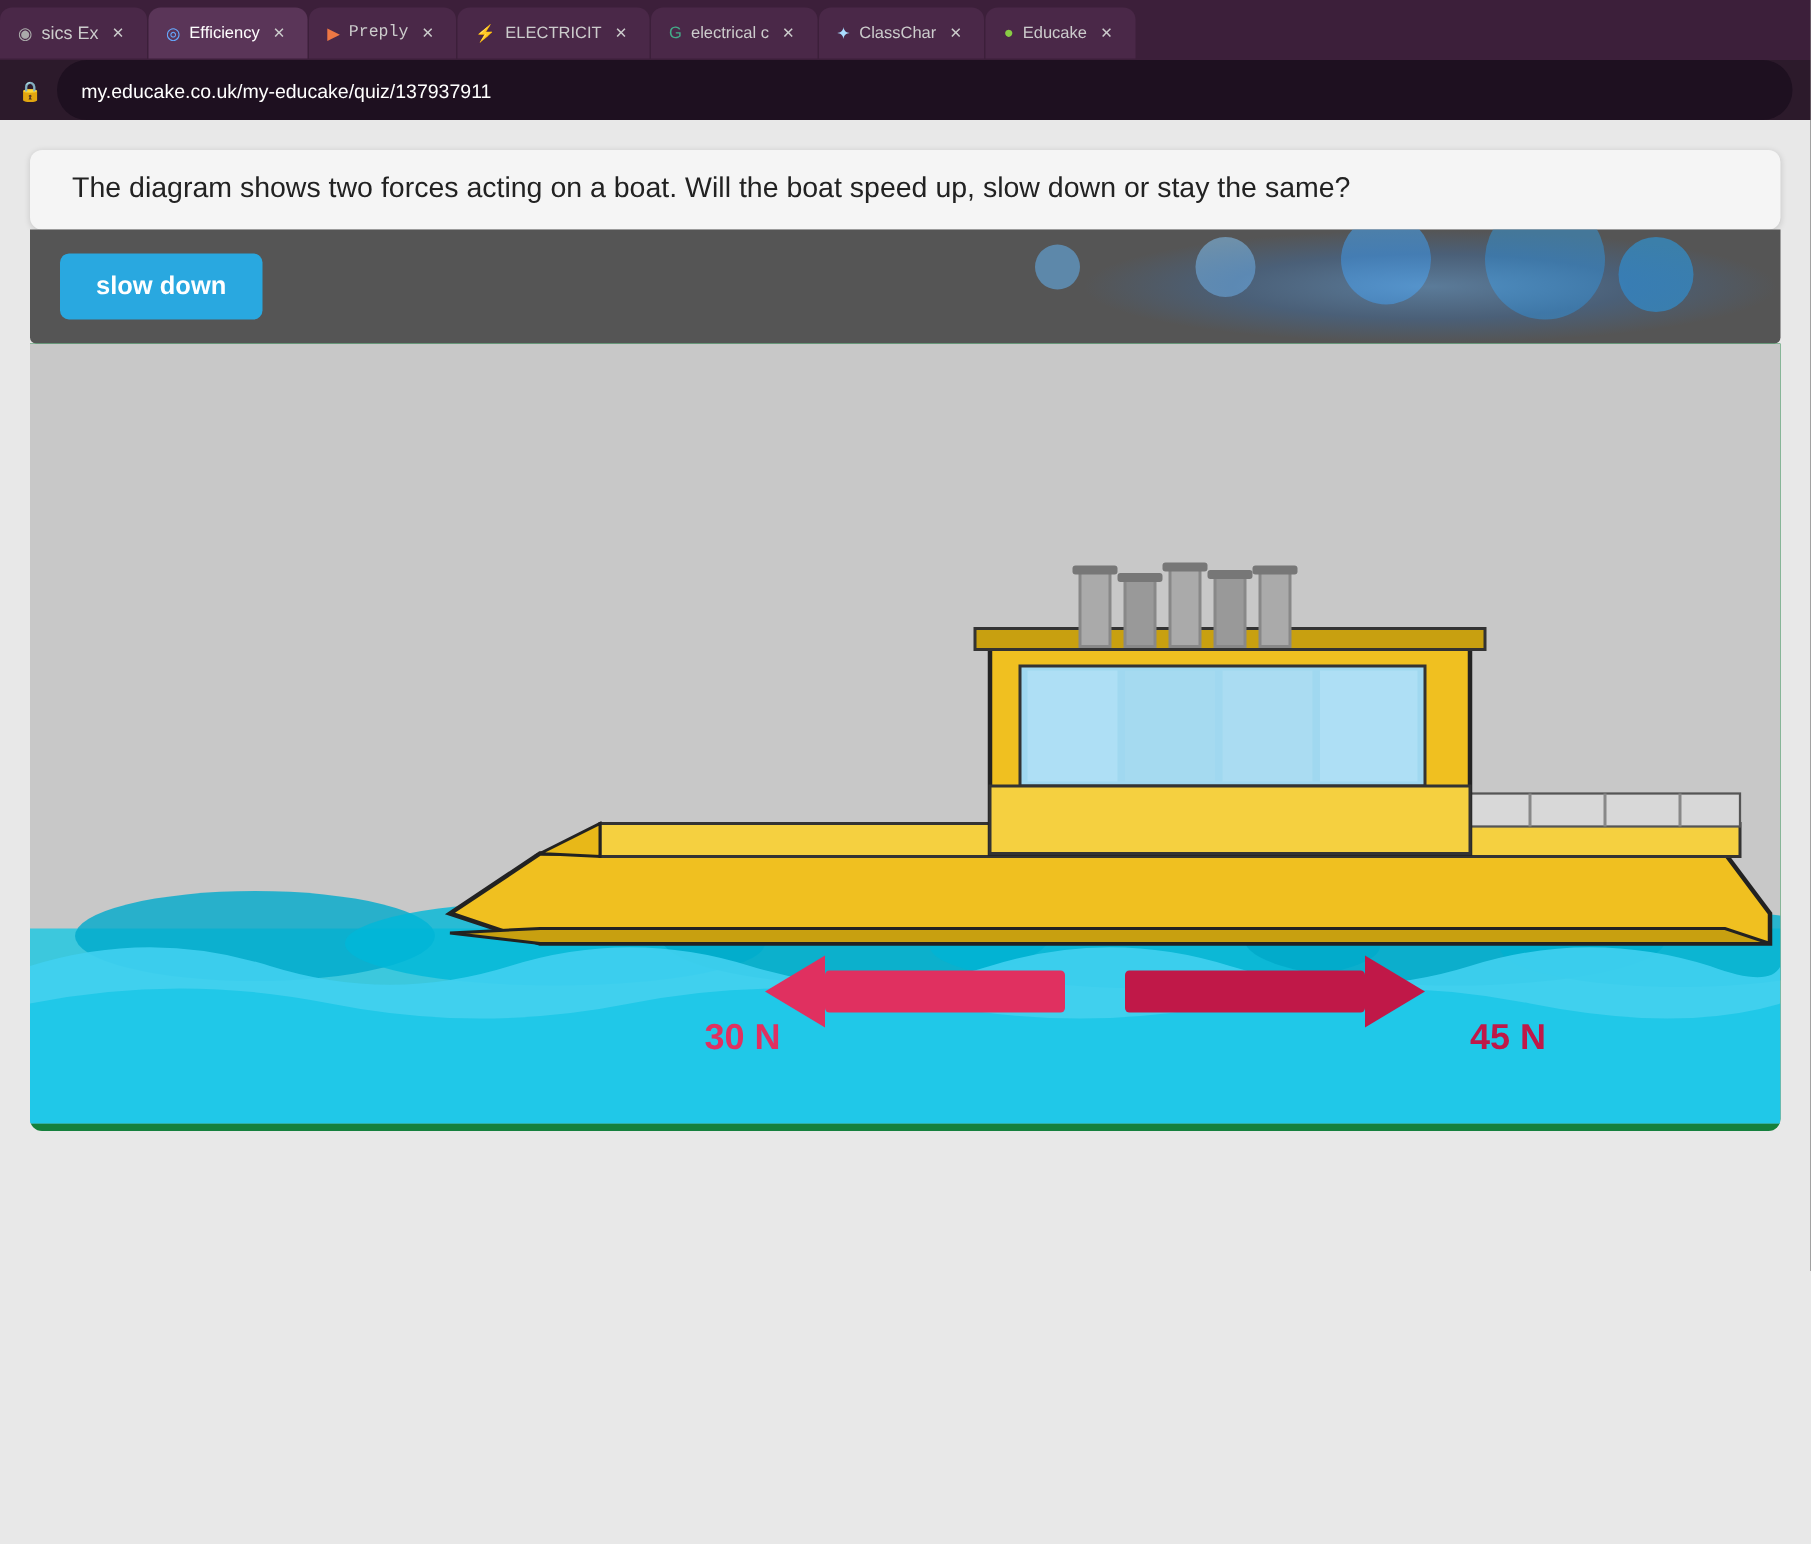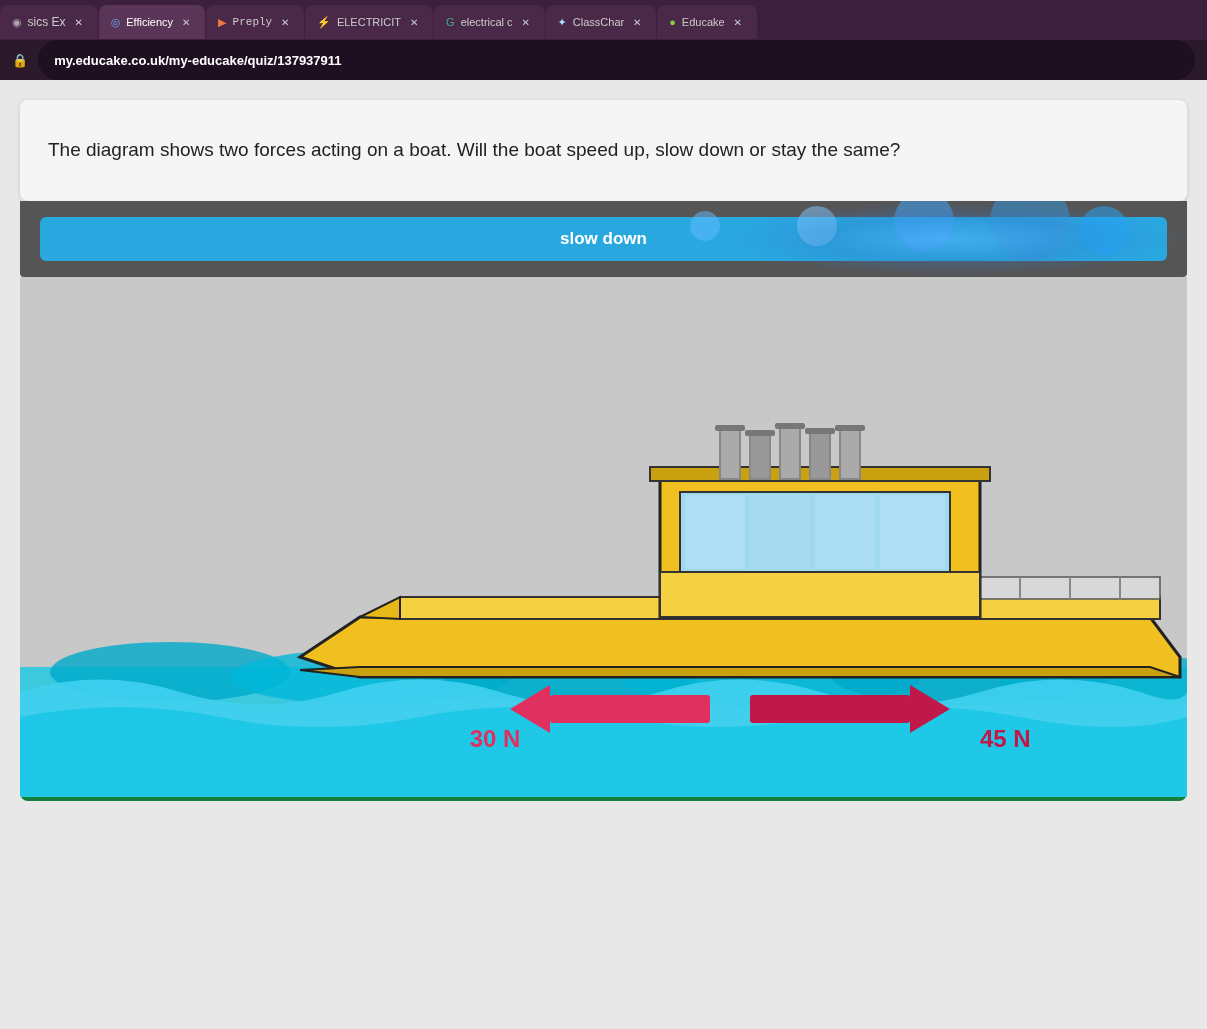--- a/index.html
+++ b/index.html
@@ -64,56 +64,55 @@
     .address-input {
       background: #1e1020;
       border: none;
       border-radius: 20px;
       color: white;
       font-size: 13px;
       padding: 20px 16px;
       flex: 1;
       height: 28px;
       outline: none;
-      font-weight: bold;
     }
 
     
     .page-content {
       background: #e8e8e8;
       height: calc(1029px - 80px);
       overflow: hidden;
       position: relative;
     }
 
     
     .question-panel {
       background: #f5f5f5;
       margin: 20px 20px 0 20px;
       border-radius: 8px;
-      padding: 36px 28px;
+      padding: 12px 28px;
       box-shadow: 0 1px 4px rgba(0,0,0,0.15);
     }
     .question-text {
       font-size: 19px;
       color: #222;
       line-height: 1.5;
     }
 
     
     .answer-area {
       background: #555;
       margin: 0 20px;
       padding: 16px 20px;
       display: flex;
+      align-items: center;
       gap: 12px;
       border-radius: 0 0 4px 4px;
       position: relative;
       overflow: hidden;
-      flex-direction: column;
     }
     .answer-area::after {
       content: '';
       position: absolute;
       right: 0; top: 0; bottom: 0;
       width: 40%;
       background: radial-gradient(ellipse at center, rgba(100,180,255,0.4) 0%, rgba(50,120,200,0.3) 40%, transparent 70%);
       pointer-events: none;
     }
     .answer-btn {

